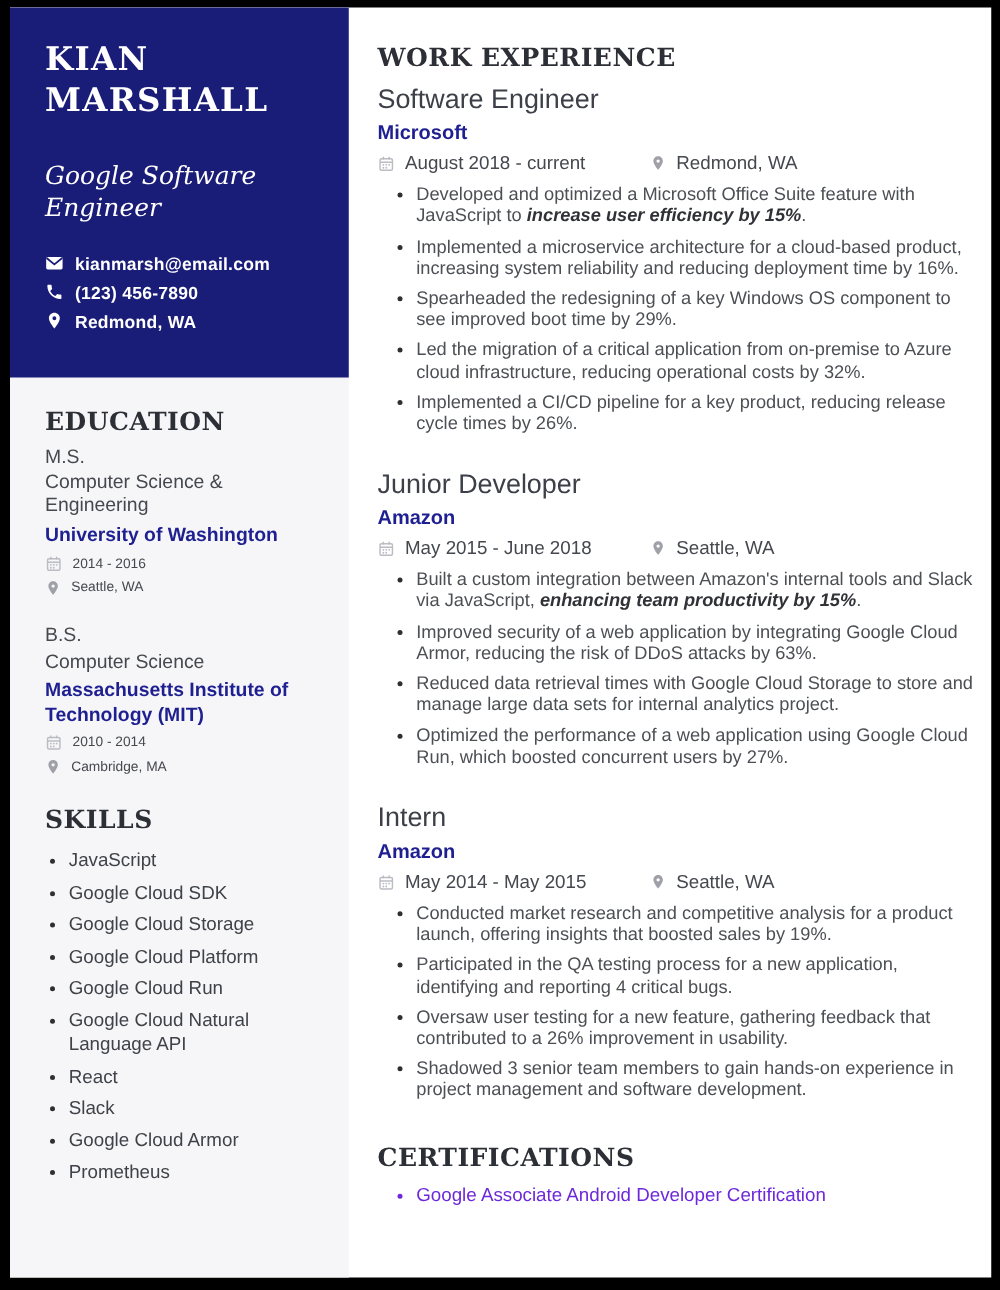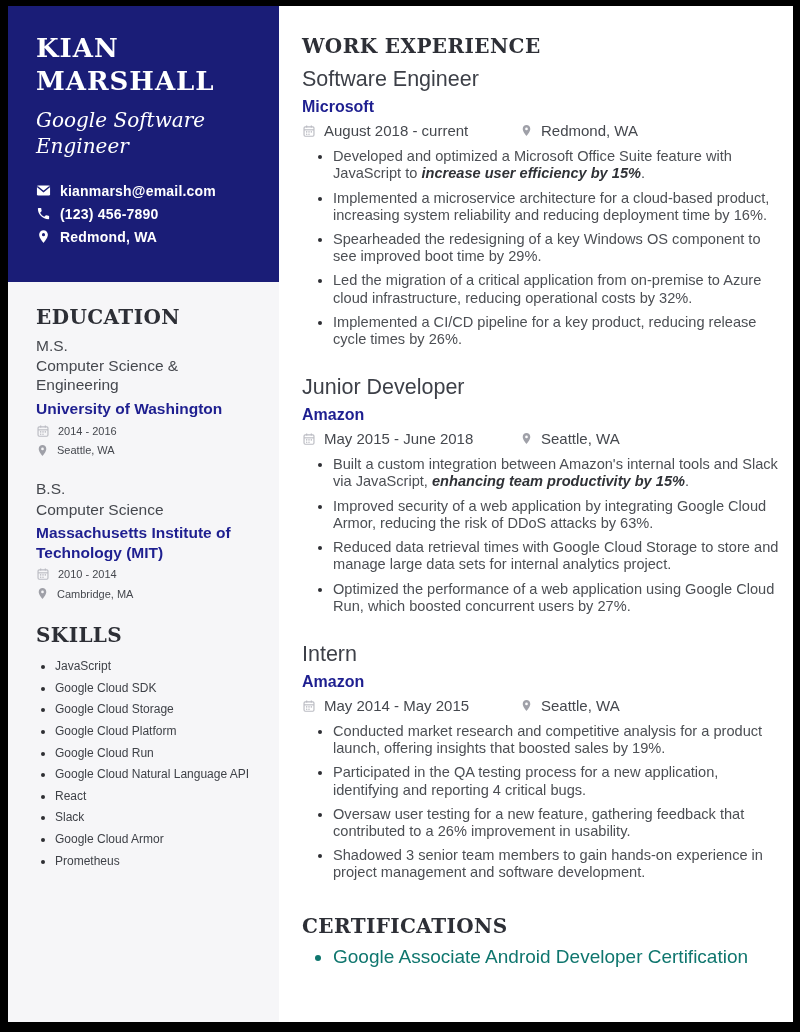--- a/index.html
+++ b/index.html
@@ -7,56 +7,56 @@
   .frame{position:relative;width:644px;height:1032px;background:#000;}
   .page{position:absolute;left:8px;top:6px;width:785px;height:1016px;background:#fff;display:flex;
         font-family:"Liberation Sans", sans-serif;}
 
   
   .sidebar{width:271px;flex-shrink:0;background:#f6f6f8;}
   .id-card{background:#1a1d77;color:#fff;padding:26px 16px 30px 28px;min-height:246px;}
   .name{font-family:"DejaVu Serif", serif;font-weight:700;font-size:26px;line-height:1.28;
         letter-spacing:1px;margin:0;}
   .headline{font-family:"DejaVu Serif", serif;font-style:italic;font-size:20px;line-height:1.3;
-        margin-top:8px;}
+        margin-top:28px;}
   .contact{margin-top:24px;}
   .contact-row{display:flex;align-items:center;gap:9px;font-size:14px;font-weight:700;
         letter-spacing:.2px;margin-bottom:7px;}
   .contact-row .ic{display:inline-flex;width:15px;height:15px;color:#fff;flex-shrink:0;}
 
   .side-section{padding:0 18px 0 28px;margin-top:23px;}
   h2.sec{font-family:"DejaVu Serif", serif;font-weight:700;font-size:20px;color:#2d2f36;
         letter-spacing:.4px;margin:0;line-height:1.2;}
   .edu-entry{margin-top:8px;margin-bottom:22px;}
   .edu-degree,.edu-field{font-size:15.5px;color:#45484e;line-height:1.22;margin-top:2px;}
   .edu-school{color:#1e1f90;font-weight:700;font-size:15.5px;line-height:1.25;margin:4px 0 5px;}
   .meta-line{display:flex;align-items:center;gap:8px;color:#45484e;font-size:11px;margin-top:5px;}
   .ic{display:inline-flex;}
   .ic svg{width:100%;height:100%;}
   .icon-cal{width:14px;height:14px;color:#bbbcc3;flex-shrink:0;}
   .icon-pin{width:13px;height:15px;color:#9fa0a8;flex-shrink:0;}
 
-  .skills-list{margin:12px 0 0;padding-left:19px;color:#3f4248;font-size:12px;}
+  .skills-list{margin:12px 0 0;padding-left:19px;color:#3f4248;font-size:15px;}
   .skills-list li{margin-bottom:6px;line-height:1.3;}
   .skills-list li::marker{color:#2e2f33;}
 
   
   .main{flex:1;padding:28px 10px 0 23px;}
   .job-title{font-size:21.5px;font-weight:400;color:#3d4048;line-height:1.3;margin:8px 0 0;}
   .job + .job .job-title{margin-top:26px;}
   .company{color:#1e1f90;font-weight:700;font-size:16px;margin-top:3px;line-height:1.2;}
   .job-meta{display:flex;align-items:center;margin-top:6px;font-size:15px;color:#45484e;}
   .job-meta .dates{display:flex;align-items:center;gap:8px;width:218px;}
   .job-meta .loc{display:flex;align-items:center;gap:8px;}
   .bullets{margin:9px 0 0;padding-left:31px;color:#4c4f54;font-size:14.6px;line-height:17.2px;}
   .bullets li{margin-bottom:7px;}
   .bullets li::marker{color:#2e2f33;}
   .em{font-weight:700;font-style:italic;color:#303237;}
   .certs{margin-top:32px;}
-  .cert-list{margin:10px 0 0;padding-left:31px;color:#0f766e;font-size:19px;line-height:17.2px;}
+  .cert-list{margin:10px 0 0;padding-left:31px;color:#6d28d9;font-size:15px;line-height:17.2px;}
   .cert-list li{margin-bottom:7px;}
 </style>
 </head>
 <body>
 
 <div class="frame">
   <div class="page">
 
     <aside class="sidebar">
       <div class="id-card">

